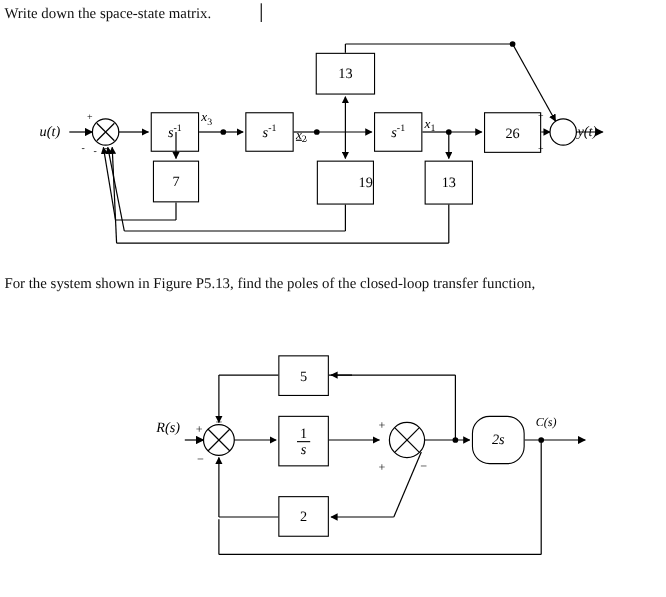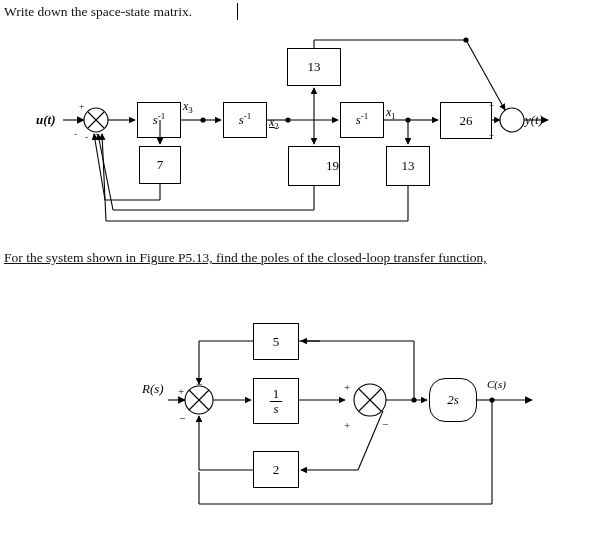--- a/index.html
+++ b/index.html
@@ -124,42 +124,42 @@
   </div>
 
   <div class="box" style="left:288px; top:146px; width:52px; height:40px;justify-content:flex-end;">
     <span>19</span>
   </div>
 
   <div class="box" style="left:386px; top:146px; width:44px; height:40px;">
     <span>13</span>
   </div>
 
-  <div class="lbl italic" style="left:36px; top:112px; font-size:13px;font-weight:bold;">u(t)</div>
+  <div class="lbl italic" style="left:36px; top:112px; font-size:13px;">u(t)</div>
   <div class="lbl italic" style="left:525px; top:112px; font-size:13px;">y(t)</div>
 
   <div class="lbl" style="left:183px; top:99px;">
     <span class="italic">x</span><span class="sub">3</span>
   </div>
   <div class="lbl" style="left:269px; top:115px;text-decoration:underline;">
     <span class="italic">x</span><span class="sub">2</span>
   </div>
   <div class="lbl" style="left:386px; top:105px;">
     <span class="italic">x</span><span class="sub">1</span>
   </div>
 
   <div class="lbl lbl-small" style="left:79px; top:101px;">+</div>
   <div class="lbl lbl-small" style="left:74px; top:129px;">-</div>
   <div class="lbl lbl-small" style="left:85px; top:132px;">-</div>
   <div class="lbl lbl-small" style="left:95px; top:129px;">-</div>
 
   <div class="lbl lbl-small" style="left:489px; top:100px;">+</div>
   <div class="lbl lbl-small" style="left:489px; top:130px;">+</div>
 
-  <div class="text-line" style="left:4px; top:250px;text-decoration:underline;">For the system shown in Figure P5.13, find the poles of the closed-loop transfer function,</div>
+  <div class="text-line" style="left:4px; top:250px;">For the system shown in Figure P5.13, find the poles of the closed-loop transfer function,</div>
 
   <div class="box" style="left:253px; top:323px; width:46px; height:37px;">
     <span>5</span>
   </div>
 
   <div class="box" style="left:253px; top:378px; width:46px; height:46px;">
     <span class="frac">
       <span class="num">1</span>
       <span class="bar"></span>
       <span class="den">s</span>

